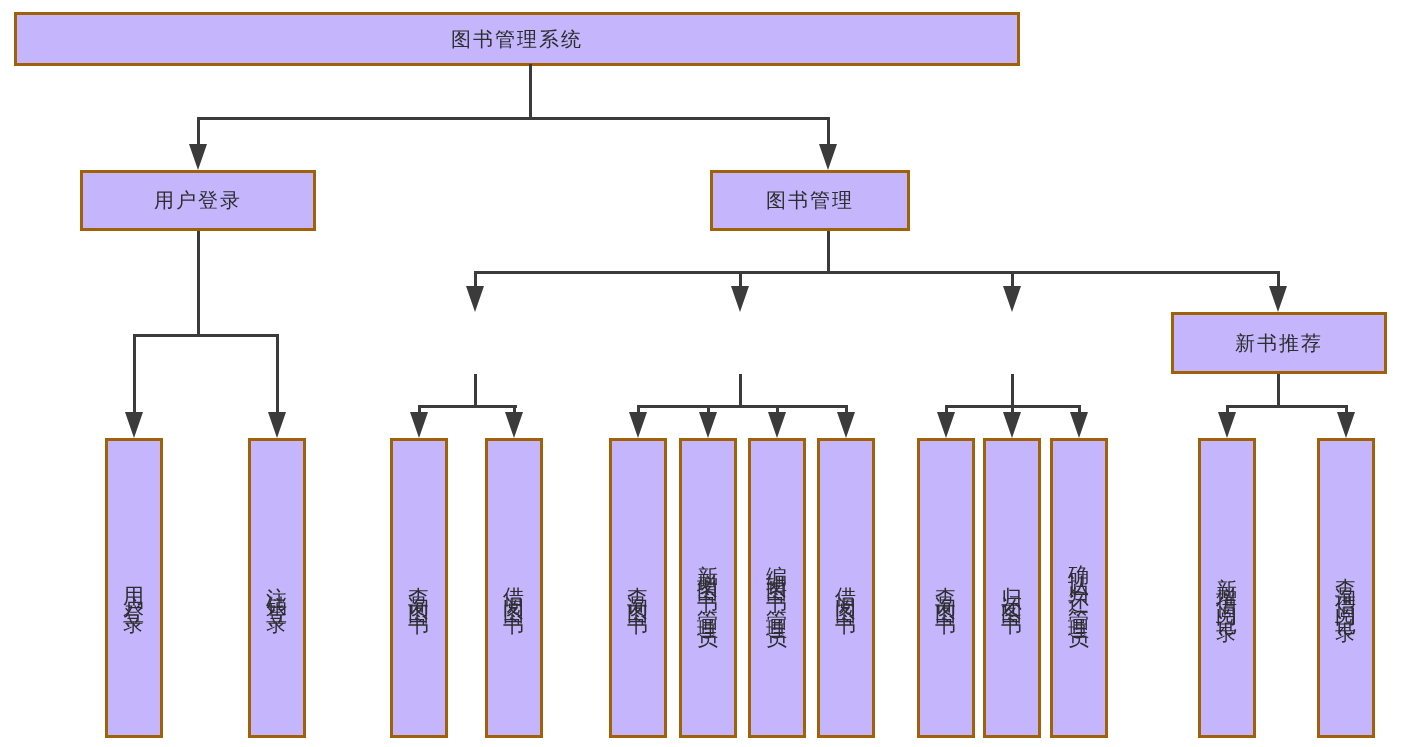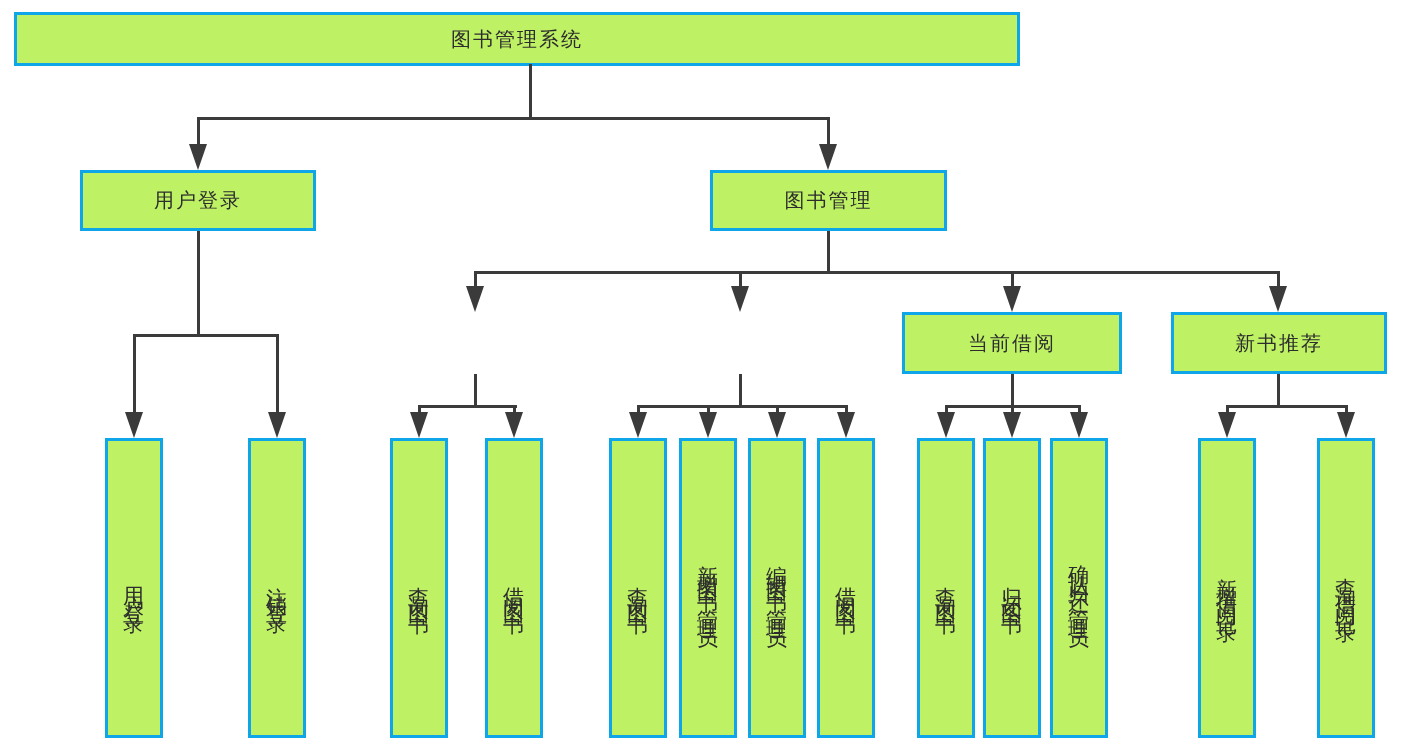--- a/index.html
+++ b/index.html
@@ -7,22 +7,22 @@
     position:relative;
     width:1405px;height:747px;
     background:#ffffff;
     font-family:"Liberation Sans","DejaVu Sans",sans-serif;
     color:#2d2d2d;
     overflow:hidden;
   }
   
   .node{
     position:absolute;
-    background:#bef264;
-    border:3px solid #0ea5e9;
+    background:#c4b5fd;
+    border:3px solid #a16207;
     box-sizing:border-box;
     display:flex;align-items:center;justify-content:center;
   }
   .node.h span{
     font-size:20px;
     letter-spacing:2px;
     white-space:nowrap;
     color:#2d2d2d;
   }
   .node.v span{
@@ -59,29 +59,26 @@
 <div class="canvas">
 
   <div class="node h" style="left:14px;top:12px;width:1006px;height:54px">
     <span>图书管理系统</span>
   </div>
 
   <div class="node h" style="left:80px;top:170px;width:236px;height:61px">
     <span>用户登录</span>
   </div>
 
-  <div class="node h" style="left:710px;top:170px;width:237px;height:61px">
+  <div class="node h" style="left:710px;top:170px;width:200px;height:61px">
     <span>图书管理</span>
   </div>
 
 
 
-  <div class="node h" style="left:902px;top:312px;width:220px;height:62px">
-    <span>当前借阅</span>
-  </div>
 
   <div class="node h" style="left:1171px;top:312px;width:216px;height:62px">
     <span>新书推荐</span>
   </div>
 
   <div class="node v" style="left:105px;top:438px;width:58px;height:300px">
     <span>用户登录</span>
   </div>
   <div class="node v" style="left:248px;top:438px;width:58px;height:300px">
     <span>注销登录</span>

